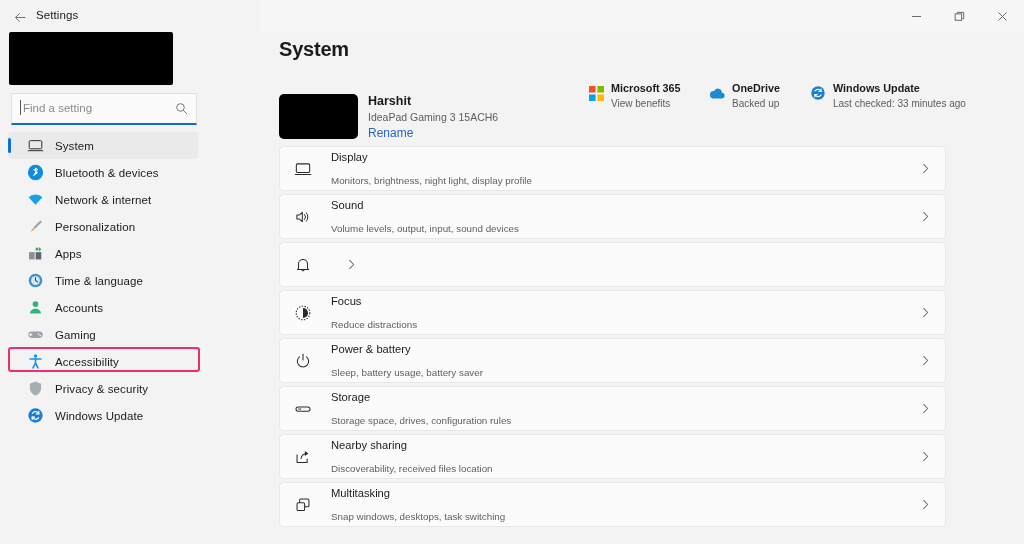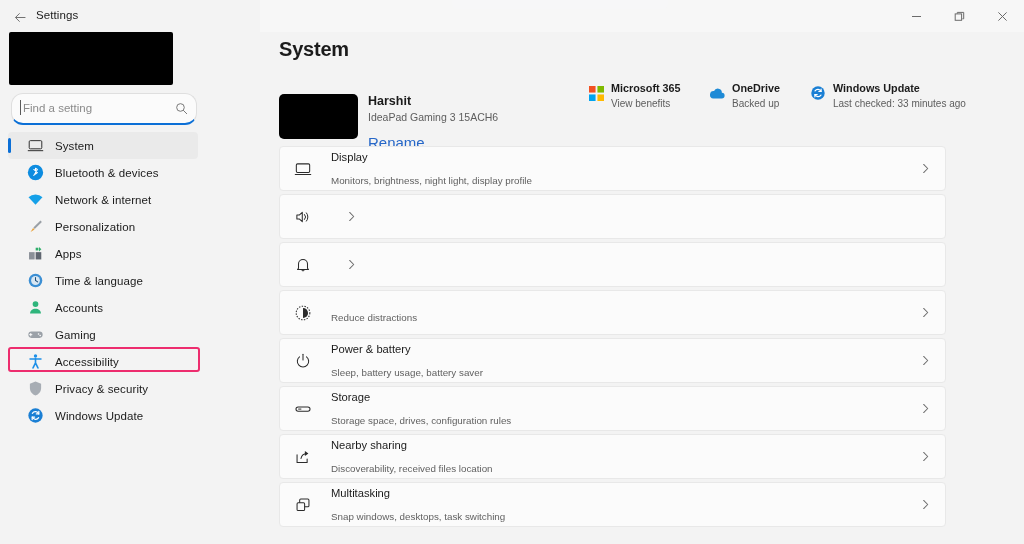--- a/index.html
+++ b/index.html
@@ -54,21 +54,21 @@
   .profile-redacted {
     position: absolute; left: 9px; top: 0px; width: 164px; height: 53px;
     background: #000000; border-radius: 2px;
   }
   .search-wrap {
     position: absolute; left: 11px; top: 61px; width: 186px; height: 28px;
   }
   .search-box {
     width: 186px; height: 32px; background: #FBFBFB;
     border: 1px solid #DFDFDF; border-bottom: 2px solid #0B6FD6;
-    border-radius: 12px; position: relative;
+    border-radius: 0; position: relative;
   }
   .search-caret {
     position: absolute; left: 8px; top: 6px; width: 1px; height: 15px; background: #5a5a5a;
   }
   .search-placeholder {
     position: absolute; left: 11px; top: 6px; font-size: 11.5px; color: #8b8b8b;
     line-height: 16px;
   }
   .search-icon-pos {
     position: absolute; right: 8px; top: 7px; width: 13px; height: 13px;
@@ -111,21 +111,21 @@
     position: absolute; left: 0; top: 0; width: 79px; height: 45px;
     background: #000; border-radius: 5px;
   }
   .device-name {
     position: absolute; left: 89px; top: 0px; font-size: 12.5px; font-weight: 700; color: #1b1b1b;
   }
   .device-model {
     position: absolute; left: 89px; top: 17px; font-size: 10.5px; color: #5d5d5d;
   }
   .device-rename {
-    position: absolute; left: 89px; top: 40px; font-size: 15px; color: #2667C8;
+    position: absolute; left: 89px; top: 32px; font-size: 12px; color: #2667C8;
   }
 
   .status-cards { position: absolute; left: 328px; top: 50px; height: 45px; }
   .status-card { position: absolute; top: 0; height: 40px; }
   .status-ico {
     position: absolute; left: 0; top: 3px; width: 16px; height: 16px;
     display: flex; align-items: center; justify-content: center;
   }
   .status-title {
     position: absolute; left: 23px; top: 0px; font-size: 10.8px; font-weight: 700; color: #1b1b1b;
@@ -389,20 +389,24 @@
             </svg>
           </span>
         </div>
         <div class="row">
           <span class="row-ico">
             <svg width="18" height="18" viewBox="0 0 20 20" fill="none">
               <path d="M3.2 7.8h2.6l3.4-3v10.4l-3.4-3H3.2z" stroke="#2b2b2b" stroke-width="1.15" stroke-linejoin="round"></path>
               <path d="M11.7 7.2a4 4 0 0 1 0 5.6M13.8 5.4a7 7 0 0 1 0 9.2" stroke="#2b2b2b" stroke-width="1.1" stroke-linecap="round"></path>
             </svg>
           </span>
+          <span class="row-text">
+            <span class="row-title" style="display:block">Sound</span>
+            <span class="row-sub" style="display:block">Volume levels, output, input, sound devices</span>
+          </span>
           <span class="row-chev">
             <svg width="11" height="11" viewBox="0 0 12 12">
               <path d="M4 1.6 8.4 6 4 10.4" stroke="#6d6d6d" stroke-width="1.15" fill="none" stroke-linecap="round" stroke-linejoin="round"></path>
             </svg>
           </span>
         </div>
         <div class="row">
           <span class="row-ico">
             <svg width="18" height="18" viewBox="0 0 20 20" fill="none">
               <path d="M5 13.6V9a5 5 0 0 1 10 0v4.6l1.1 1.5H3.9z" stroke="#2b2b2b" stroke-width="1.15" stroke-linejoin="round"></path>
@@ -416,20 +420,21 @@
           </span>
         </div>
         <div class="row">
           <span class="row-ico">
             <svg width="18" height="18" viewBox="0 0 20 20">
               <circle cx="10" cy="10" r="7.6" fill="none" stroke="#2b2b2b" stroke-width="1.15" stroke-dasharray="1.6 1.5"></circle>
               <path d="M10 4.4a5.6 5.6 0 0 1 0 11.2z" fill="#2b2b2b"></path>
             </svg>
           </span>
           <span class="row-text">
+            <span class="row-title" style="display:block">Focus</span>
             <span class="row-sub" style="display:block">Reduce distractions</span>
           </span>
           <span class="row-chev">
             <svg width="11" height="11" viewBox="0 0 12 12">
               <path d="M4 1.6 8.4 6 4 10.4" stroke="#6d6d6d" stroke-width="1.15" fill="none" stroke-linecap="round" stroke-linejoin="round"></path>
             </svg>
           </span>
         </div>
         <div class="row">
           <span class="row-ico">

